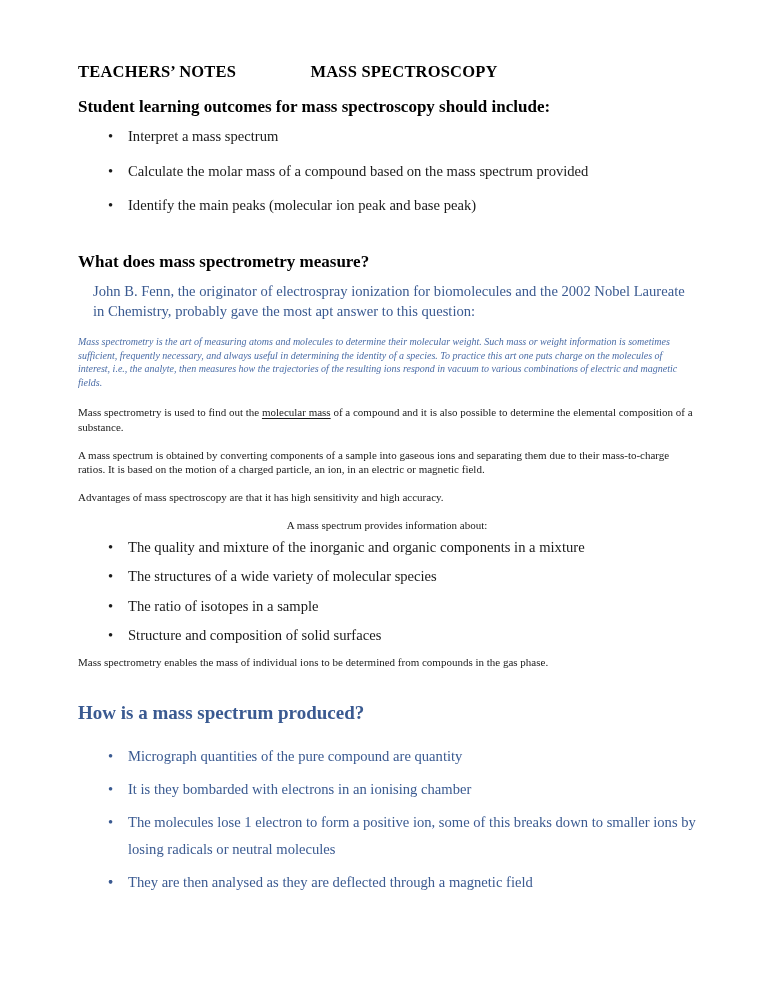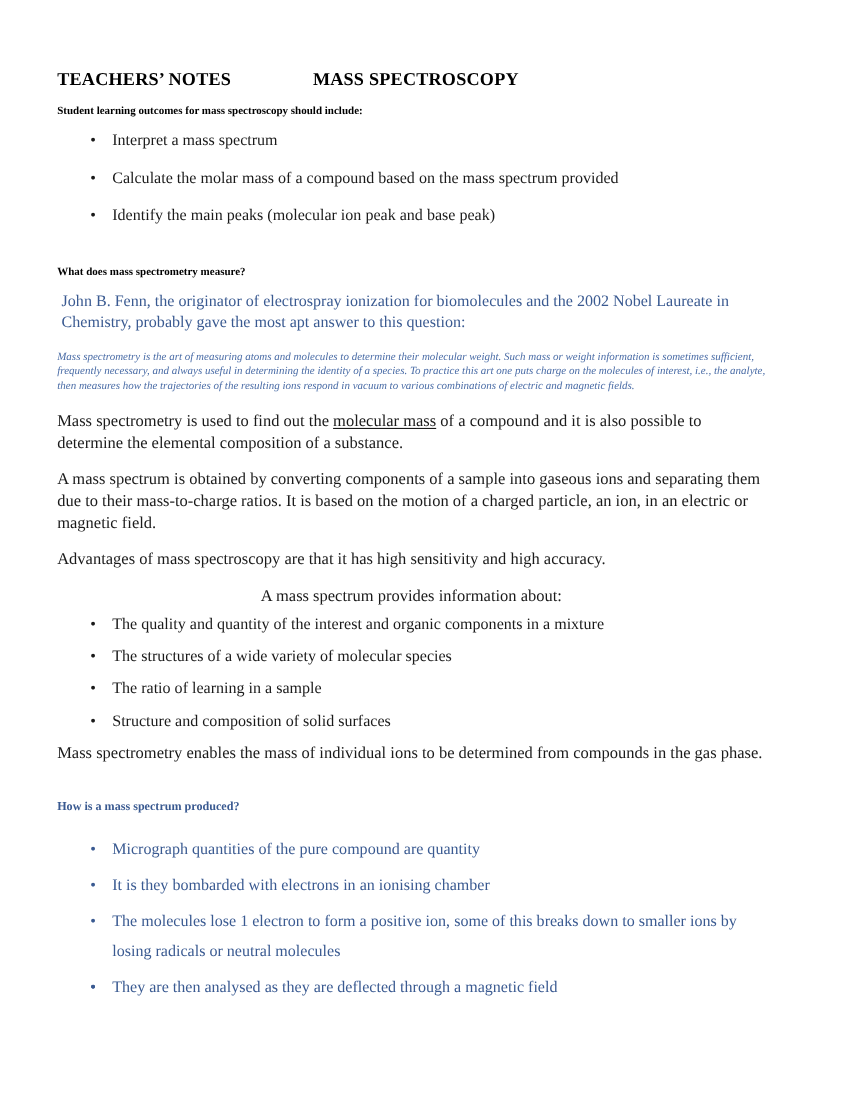--- a/index.html
+++ b/index.html
@@ -14,21 +14,21 @@
     font-family: "Liberation Serif", "DejaVu Serif", serif;
     color: #1a1a1a;
     -webkit-font-smoothing: antialiased;
   }
   .page {
     position: relative;
     width: 768px;
     height: 994px;
     background: #ffffff;
     box-sizing: border-box;
-    padding: 62px 72px 0 52px;
+    padding: 62px 72px 0 78px;
     overflow: hidden;
   }
 
   
   .title-row {
     display: block;
     font-weight: bold;
     font-size: 16.5px;
     letter-spacing: 0.2px;
     color: #000000;
@@ -39,50 +39,50 @@
     display: inline-block;
   }
   .title-right {
     display: inline-block;
     margin-left: 70px;
   }
 
   
   .h-bold {
     font-weight: bold;
-    font-size: 10px;
+    font-size: 17px;
     color: #000000;
     margin: 0 0 10px 0;
     line-height: 1.25;
   }
   .h-bold-blue {
     font-weight: bold;
-    font-size: 11px;
+    font-size: 19px;
     color: #3a5a91;
     margin: 0 0 10px 0;
     line-height: 1.25;
   }
 
   
   p.body {
-    font-size: 15px;
+    font-size: 11px;
     line-height: 1.33;
     color: #1a1a1a;
     margin: 0 0 13px 0;
     text-align: left;
   }
   p.body.tight {
     margin-bottom: 6px;
     text-align: center;
   }
   p.blue {
     color: #3a5a91;
     font-size: 14.6px;
     line-height: 1.33;
-    margin: 0 0 13px 4px;
+    margin: 0 0 13px 15px;
   }
   p.quote {
     color: #4a6ca6;
     font-style: italic;
     font-size: 10px;
     line-height: 1.36;
     margin: 14px 0 16px 0;
   }
   u.underline-phrase {
     text-decoration: underline;
@@ -173,29 +173,29 @@
 
   <p class="body">A mass spectrum is obtained by converting components of a sample into gaseous ions and separating them due to their mass-to-charge ratios. It is based on the motion of a charged particle, an ion, in an electric or magnetic field.</p>
 
   <p class="body">Advantages of mass spectroscopy are that it has high sensitivity and high accuracy.</p>
 
   <p class="body tight">A mass spectrum provides information about:</p>
 
   <ul class="bullets compact">
     <li>
       <span class="dot">•</span>
-      <span>The quality and quantity of the interest and organic components in a mixture</span>
+      <span>The quality and mixture of the inorganic and organic components in a mixture</span>
     </li>
     <li>
       <span class="dot">•</span>
       <span>The structures of a wide variety of molecular species</span>
     </li>
     <li>
       <span class="dot">•</span>
-      <span>The ratio of learning in a sample</span>
+      <span>The ratio of isotopes in a sample</span>
     </li>
     <li>
       <span class="dot">•</span>
       <span>Structure and composition of solid surfaces</span>
     </li>
   </ul>
 
   <p class="body">Mass spectrometry enables the mass of individual ions to be determined from compounds in the gas phase.</p>
 
   <div class="gap-md"></div>

